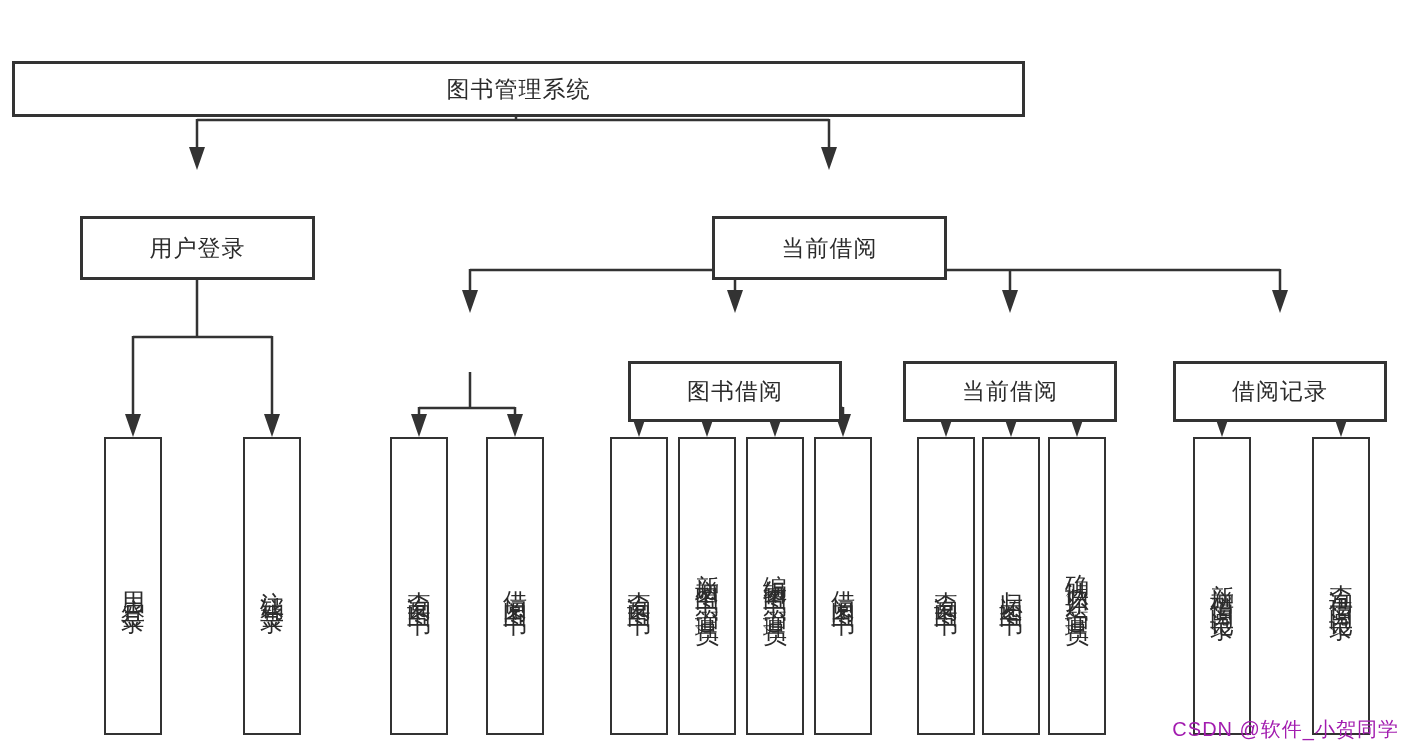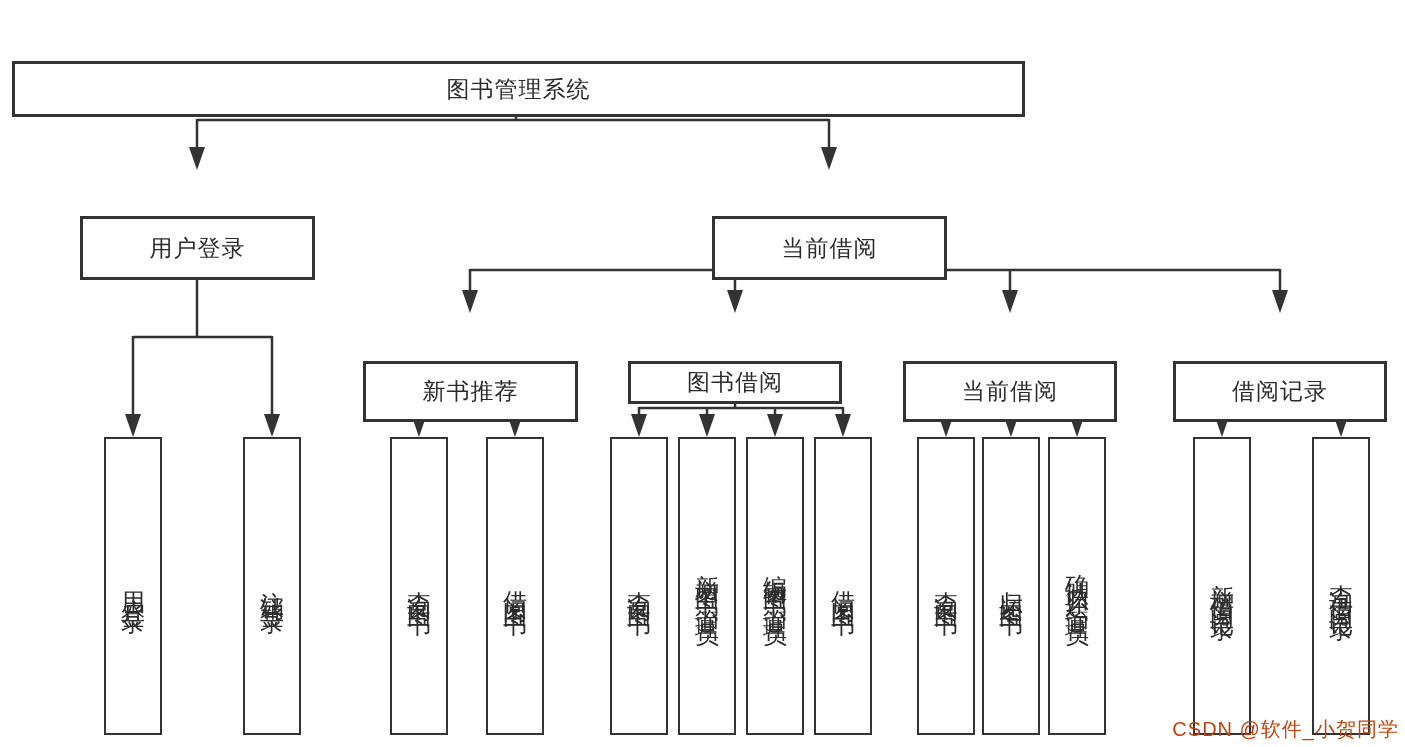--- a/index.html
+++ b/index.html
@@ -36,21 +36,21 @@
     text-orientation:mixed;
     font-size:24px;
     letter-spacing:7px;
     line-height:1;
     white-space:nowrap;
   }
   #watermark{
     position:absolute;
     right:6px;bottom:4px;
     font-size:20px;
-    color:#c2410c;
+    color:#a21caf;
     letter-spacing:1px;
     z-index:2;
   }
 </style>
 </head>
 <body>
 
 <div id="stage">
 
   <svg id="connector-layer" width="1405" height="747" viewBox="0 0 1405 747">
@@ -97,24 +97,21 @@
     <span>图书管理系统</span>
   </div>
 
   <div class="node hlabel" style="left:80px;top:168px;width:235px;height:64px;">
     <span>用户登录</span>
   </div>
   <div class="node hlabel" style="left:712px;top:168px;width:235px;height:64px;">
     <span>当前借阅</span>
   </div>
 
-  <div class="node hlabel" style="left:363px;top:313px;width:215px;height:61px;">
-    <span>新书推荐</span>
-  </div>
-  <div class="node hlabel" style="left:628px;top:313px;width:214px;height:43px;">
+  <div class="node hlabel" style="left:628px;top:313px;width:214px;height:61px;">
     <span>图书借阅</span>
   </div>
   <div class="node hlabel" style="left:903px;top:313px;width:214px;height:61px;">
     <span>当前借阅</span>
   </div>
   <div class="node hlabel" style="left:1173px;top:313px;width:214px;height:61px;">
     <span>借阅记录</span>
   </div>
 
   <div class="leaf" style="left:104px;">

